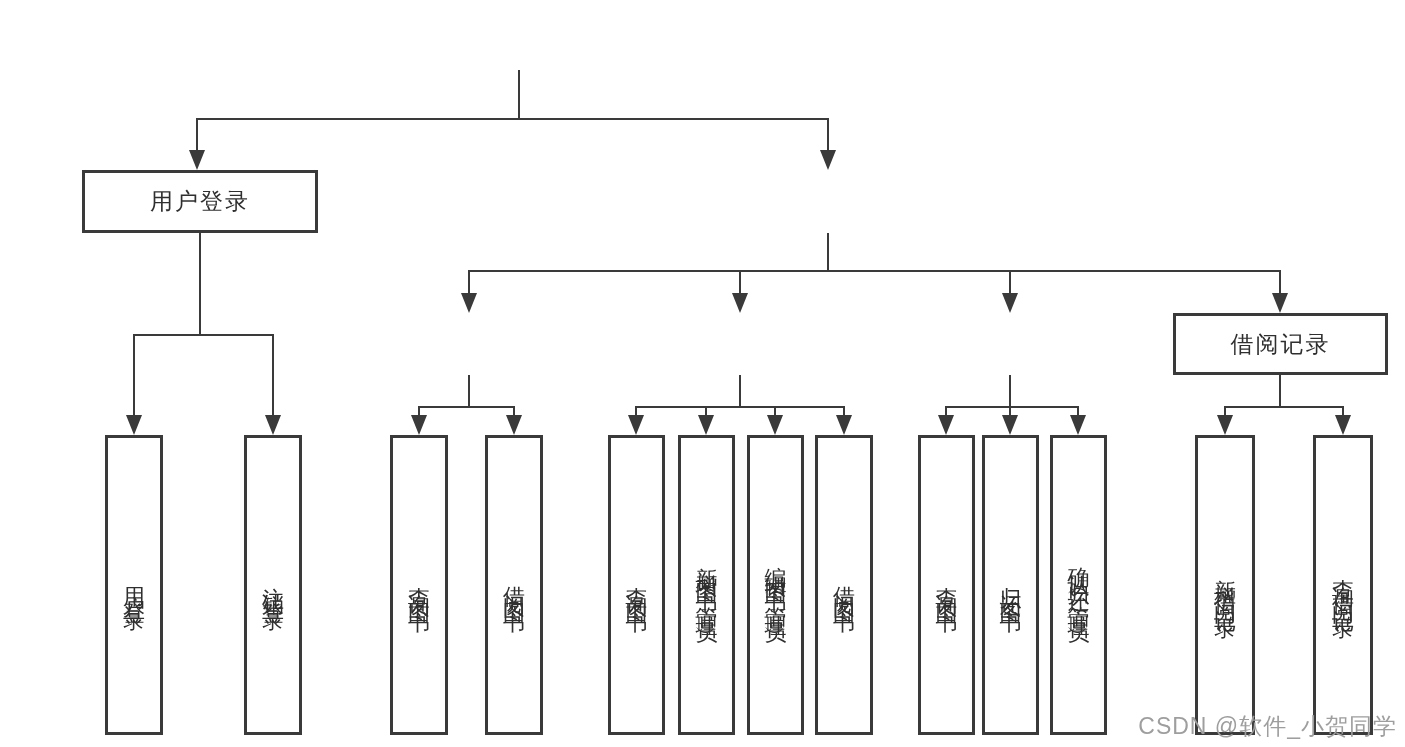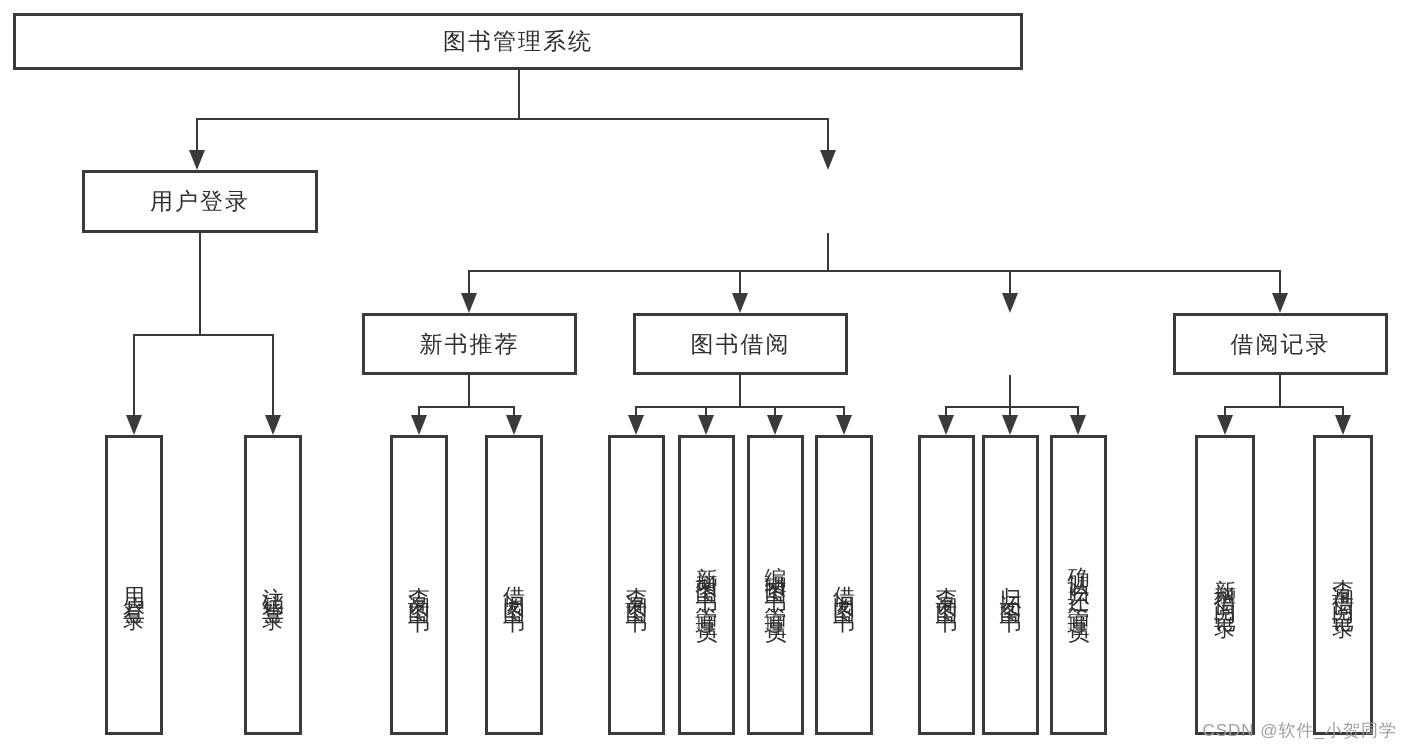--- a/index.html
+++ b/index.html
@@ -12,30 +12,27 @@
   html,body{background:var(--background)}
   body{font-family:"Liberation Sans","DejaVu Sans",sans-serif}
   .canvas{position:relative;width:1405px;height:747px;background:var(--background);overflow:hidden}
   .box{position:absolute;background:#fff;border:3px solid var(--line);display:flex;align-items:center;justify-content:center}
   .hlabel{font-size:23px;color:var(--text);letter-spacing:2px;white-space:nowrap}
   .vbox{top:435px;height:300px;width:58px}
   .vlabel{writing-mode:vertical-lr;text-orientation:mixed;font-size:22px;letter-spacing:8px;line-height:1.1;color:var(--text);white-space:nowrap}
   .vline{position:absolute;width:2px;background:var(--line)}
   .hline{position:absolute;height:2px;background:var(--line)}
   .arrow{position:absolute;width:0;height:0;border-left:8px solid transparent;border-right:8px solid transparent;border-top:20px solid var(--line)}
-  .watermark{position:absolute;right:8px;bottom:5px;font-size:17px;color:var(--watermark);letter-spacing:1px;white-space:nowrap}
+  .watermark{position:absolute;right:8px;bottom:5px;font-size:23px;color:var(--watermark);letter-spacing:1px;white-space:nowrap}
 </style>
 </head>
 <body>
 
 <div class="canvas">
 
-  <div class="box" style="left:13px;top:13px;width:1010px;height:57px">
-    <span class="hlabel">图书管理系统</span>
-  </div>
 
   <div class="vline" style="left:518px;top:70px;height:48px"></div>
   <div class="hline" style="left:196px;top:118px;width:633px"></div>
   <div class="vline" style="left:196px;top:118px;height:34px"></div>
   <div class="arrow" style="left:189px;top:150px"></div>
   <div class="vline" style="left:827px;top:118px;height:34px"></div>
   <div class="arrow" style="left:820px;top:150px"></div>
 
   <div class="box" style="left:82px;top:170px;width:236px;height:63px">
     <span class="hlabel">用户登录</span>
@@ -52,26 +49,20 @@
   <div class="hline" style="left:468px;top:270px;width:813px"></div>
   <div class="vline" style="left:468px;top:270px;height:25px"></div>
   <div class="arrow" style="left:461px;top:293px"></div>
   <div class="vline" style="left:739px;top:270px;height:25px"></div>
   <div class="arrow" style="left:732px;top:293px"></div>
   <div class="vline" style="left:1009px;top:270px;height:25px"></div>
   <div class="arrow" style="left:1002px;top:293px"></div>
   <div class="vline" style="left:1279px;top:270px;height:25px"></div>
   <div class="arrow" style="left:1272px;top:293px"></div>
 
-  <div class="box" style="left:362px;top:313px;width:215px;height:62px">
-    <span class="hlabel">新书推荐</span>
-  </div>
-  <div class="box" style="left:633px;top:313px;width:215px;height:62px">
-    <span class="hlabel">图书借阅</span>
-  </div>
   <div class="box" style="left:1173px;top:313px;width:215px;height:62px">
     <span class="hlabel">借阅记录</span>
   </div>
 
   <div class="vline" style="left:468px;top:375px;height:33px"></div>
   <div class="hline" style="left:418px;top:406px;width:97px"></div>
   <div class="vline" style="left:418px;top:406px;height:11px"></div>
   <div class="arrow" style="left:411px;top:415px"></div>
   <div class="vline" style="left:513px;top:406px;height:11px"></div>
   <div class="arrow" style="left:506px;top:415px"></div>

